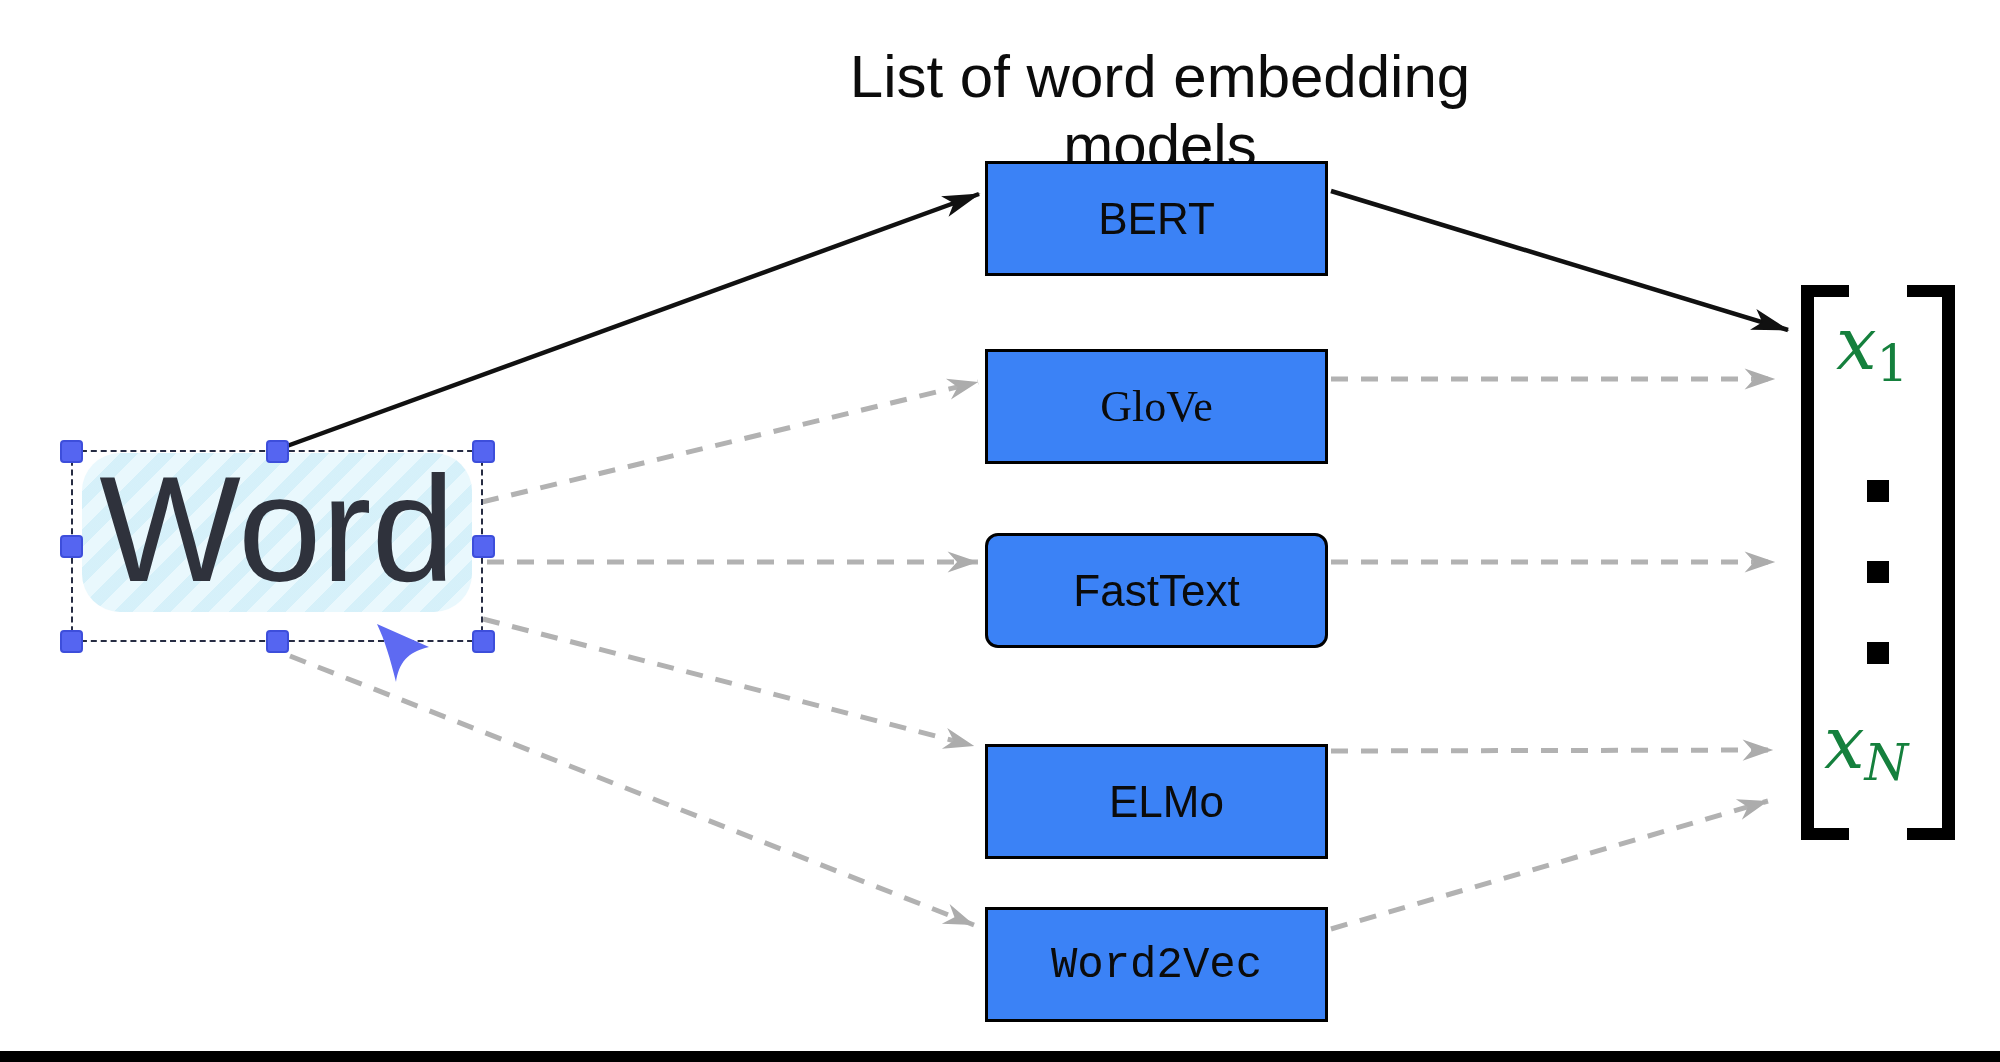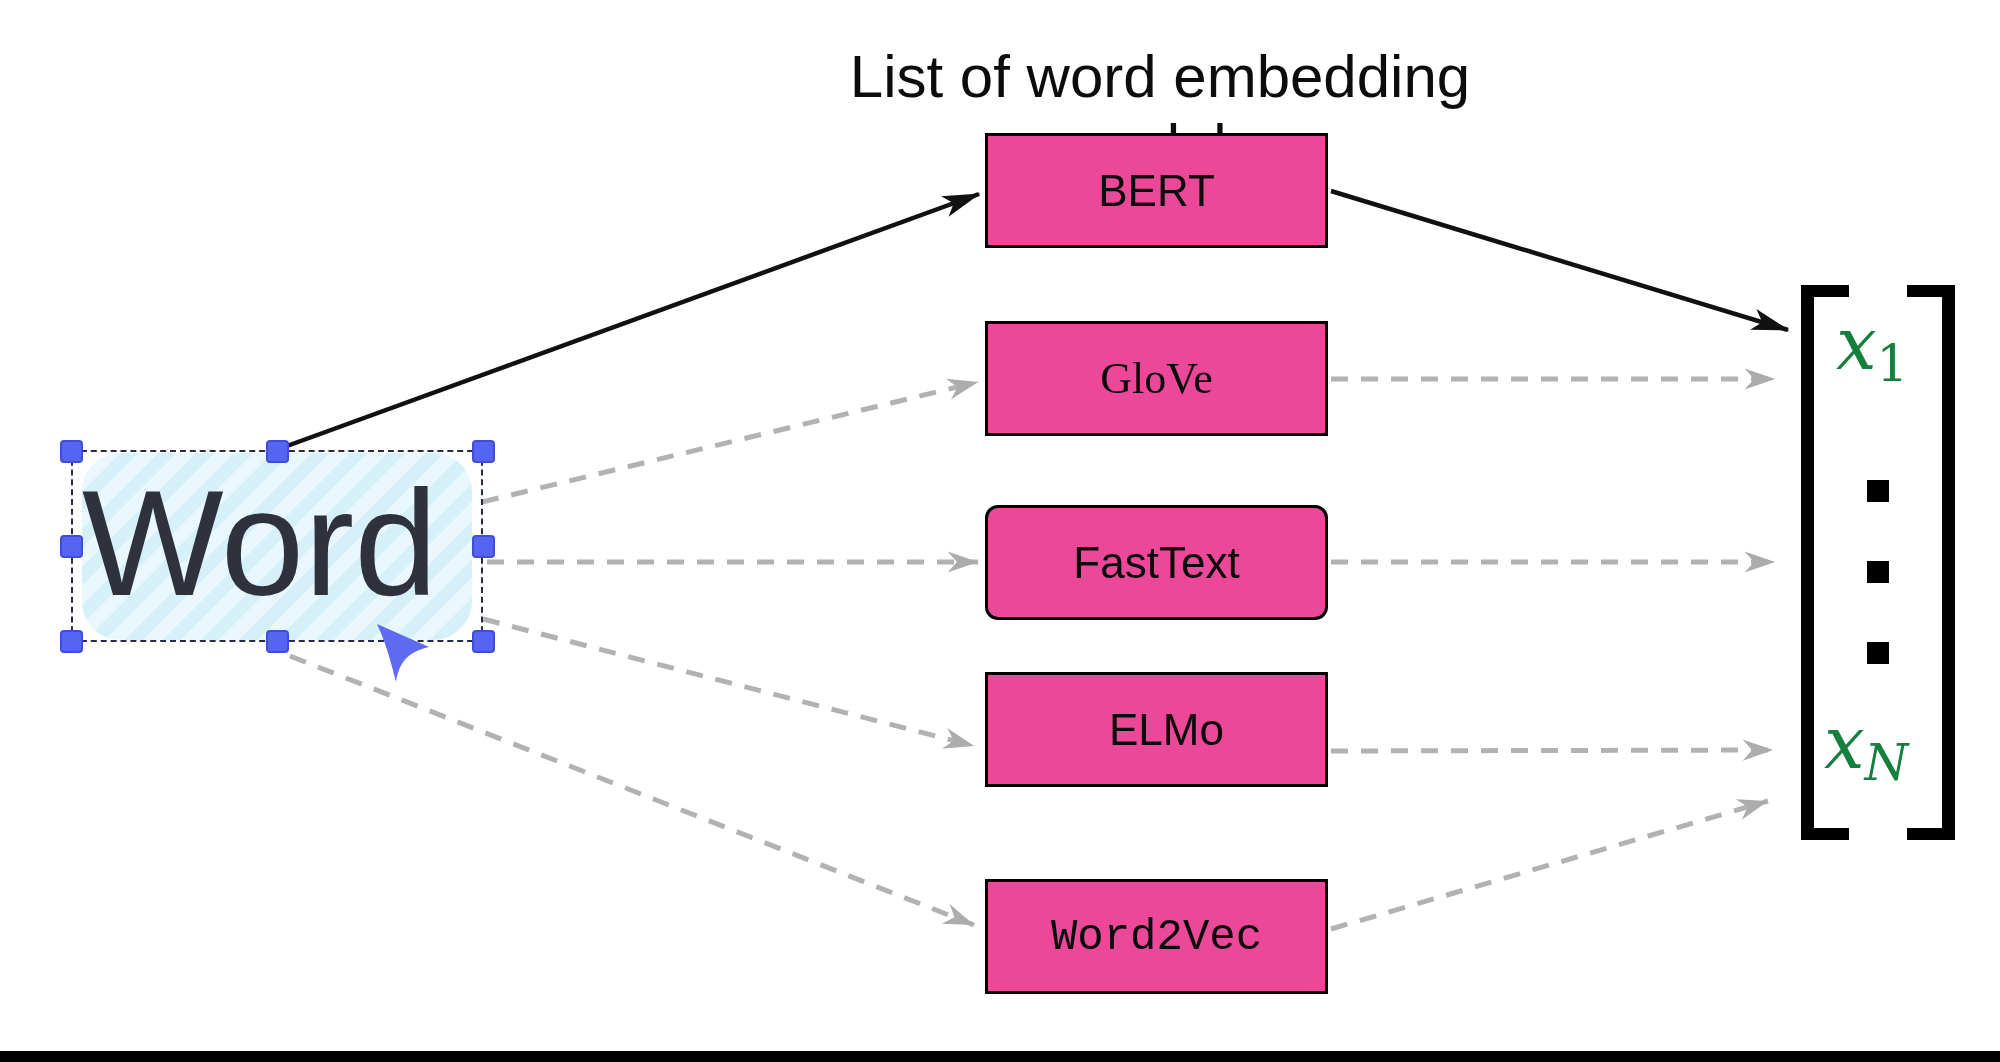--- a/index.html
+++ b/index.html
@@ -4,33 +4,33 @@
 <style>
   html,body{margin:0;padding:0;background:#fff;}
   .canvas{position:relative;width:2000px;height:1062px;background:#ffffff;overflow:hidden;
           font-family:"Liberation Sans",sans-serif;}
 
   .title{position:absolute;left:760px;top:42px;width:800px;text-align:center;
          font-size:60px;color:#0c0c0c;letter-spacing:0px;}
 
   
   .model-box{position:absolute;left:985px;width:343px;height:115px;
-             background:#ec4899;border:3px solid #000;box-sizing:border-box;
-             display:flex;align-items:center;justify-content:center;}
+             background:#3b82f6;border:3px solid #000;box-sizing:border-box;
+             display:flex;align-items:center;justify-content:center;margin-top:28px;}
   .model-box span{font-size:44px;color:#0b0b0b;}
 
   
   svg.connectors{position:absolute;left:0;top:0;}
 
   
   .word-selection{position:absolute;left:71px;top:450px;width:412px;height:192px;
                   border:2px dashed #262c43;box-sizing:border-box;background:transparent;}
-  .word-node{position:absolute;left:82px;top:453px;width:390px;height:187px;border-radius:38px;
+  .word-node{position:absolute;left:82px;top:453px;width:390px;height:159px;border-radius:38px;
              background:repeating-linear-gradient(135deg, rgba(182,228,244,0.38) 0 13px, rgba(255,255,255,0) 13px 27px),#e9f8fd;
-             display:flex;align-items:center;justify-content:flex-start;}
+             display:flex;align-items:center;justify-content:center;}
   .word-node span{font-size:150px;color:#2f323c;line-height:1;padding-bottom:8px;}
   .handle{position:absolute;width:23px;height:23px;background:#5565F1;border:2px solid #3D4EDB;
           border-radius:4px;box-sizing:border-box;}
 
   
   .bk{position:absolute;background:#000;}
   .math{position:absolute;font-family:"DejaVu Serif",serif;color:#15803d;}
   .mx{font-style:italic;font-size:72px;line-height:1;}
   .msub{font-size:50px;line-height:1;}
   .msub.it{font-style:italic;}
@@ -71,21 +71,21 @@
 
   <div class="model-box" style="top:133px;">
     <span>BERT</span>
   </div>
   <div class="model-box" style="top:321px;font-family:Liberation Serif, serif;">
     <span>GloVe</span>
   </div>
   <div class="model-box" style="top:505px;border-radius:13px;">
     <span>FastText</span>
   </div>
-  <div class="model-box" style="top:672px;padding-left:20px;">
+  <div class="model-box" style="top:716px;padding-left:20px;">
     <span>ELMo</span>
   </div>
   <div class="model-box" style="top:879px;font-family:Liberation Mono, monospace;">
     <span>Word2Vec</span>
   </div>
 
   <div class="word-selection"></div>
   <div class="word-node">
     <span>Word</span>
   </div>

